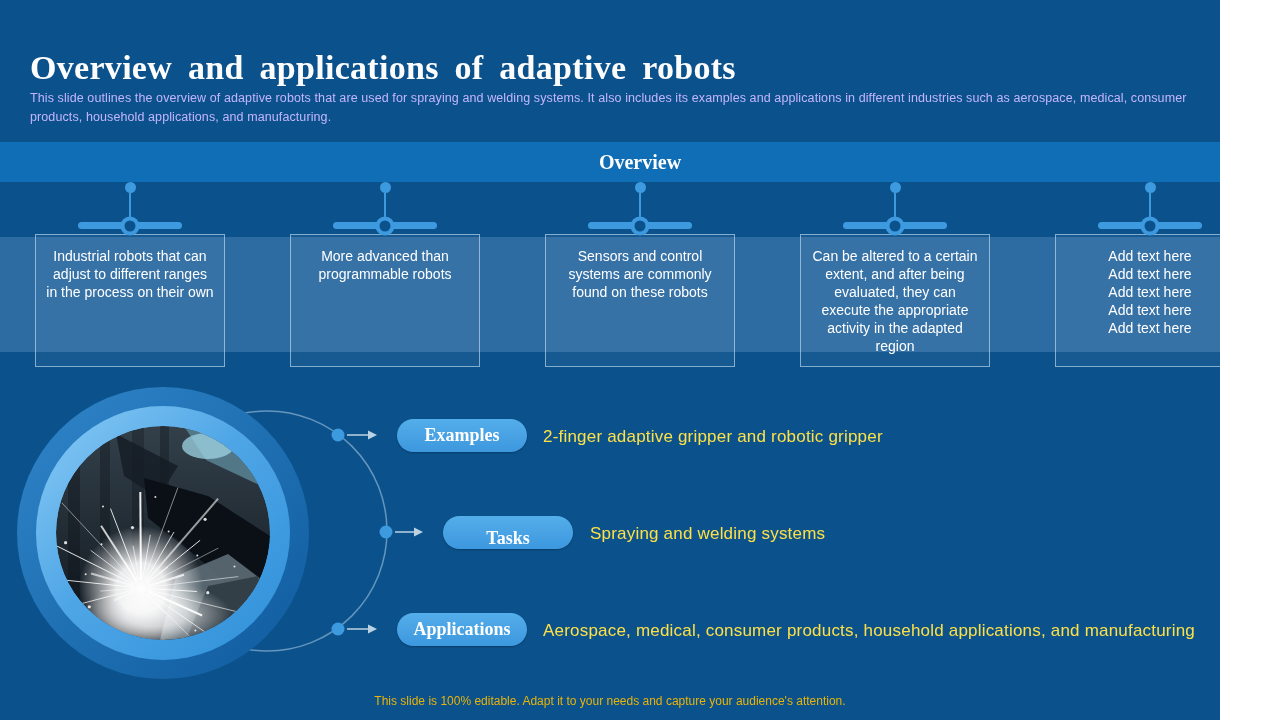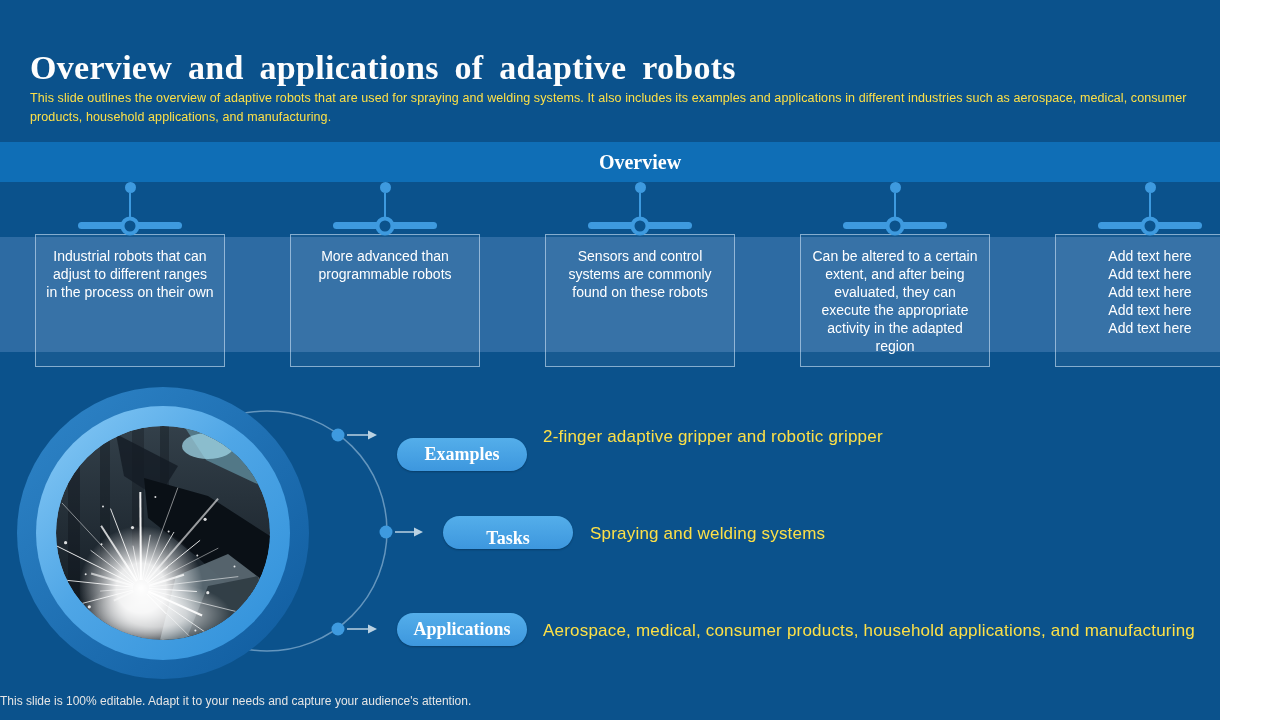--- a/index.html
+++ b/index.html
@@ -11,21 +11,21 @@
   }
   
   .title{
     position:absolute; left:30px; top:26px; width:900px;
     font-family:"Liberation Serif", serif;
     font-size:34px; font-weight:bold; letter-spacing:.3px; word-spacing:7px;
     color:#fdfdfd;
   }
   .subtitle{
     position:absolute; left:30px; top:76px; right:28px;
-    font-size:12.5px; line-height:1.55; color:#fde047; letter-spacing:.1px;
+    font-size:12.5px; line-height:1.55; color:#c4b5fd; letter-spacing:.1px;
   }
   
   .ovbar{
     position:absolute; left:0; top:142px; width:1280px; height:40px;
     background:#0F6EB6; display:flex; align-items:center; justify-content:center;
   }
   .ovbar-label{
     font-family:"Liberation Serif", serif;
     font-size:20px; font-weight:bold; color:#ffffff;
   }
@@ -73,31 +73,31 @@
   
   .pill{
     position:absolute; width:130px; height:33px; border-radius:17px;
     background:linear-gradient(180deg,#54AEEA 0%,#3D97DE 100%);
     display:flex; align-items:center; justify-content:center;
     box-shadow:0 1px 2px rgba(0,0,0,.25);
   }
   .pill span{
     font-family:"Liberation Serif", serif; font-size:18px; font-weight:bold; color:#ffffff;
   }
-  .pill-examples{ left:397px; top:419px;margin-top:19px; }
+  .pill-examples{ left:397px; top:419px; }
   .pill-tasks{ left:443px; top:516px;align-items:flex-end; }
   .pill-applications{ left:397px; top:613px; }
   .dtext{ position:absolute; font-size:17px; color:#fde047; letter-spacing:.2px; }
   .dtext-examples{ left:543px; top:427px; }
   .dtext-tasks{ left:590px; top:524px; }
   .dtext-applications{ left:543px; top:621px; }
   
   .footer{
-    position:absolute; left:0; right:0; top:694px; 
-    font-size:12px; color:#e5e5e5;
+    position:absolute; left:0; right:0; top:694px; text-align:center;
+    font-size:12px; color:#eab308;
   }
 </style>
 </head>
 <body>
 
 <div class="slide">
 
   <h1 class="title">Overview and applications of adaptive robots</h1>
   <p class="subtitle">This slide outlines the overview of adaptive robots that are used for spraying and welding systems. It also includes its examples and applications in different industries such as aerospace, medical, consumer products, household applications, and manufacturing.</p>
 

